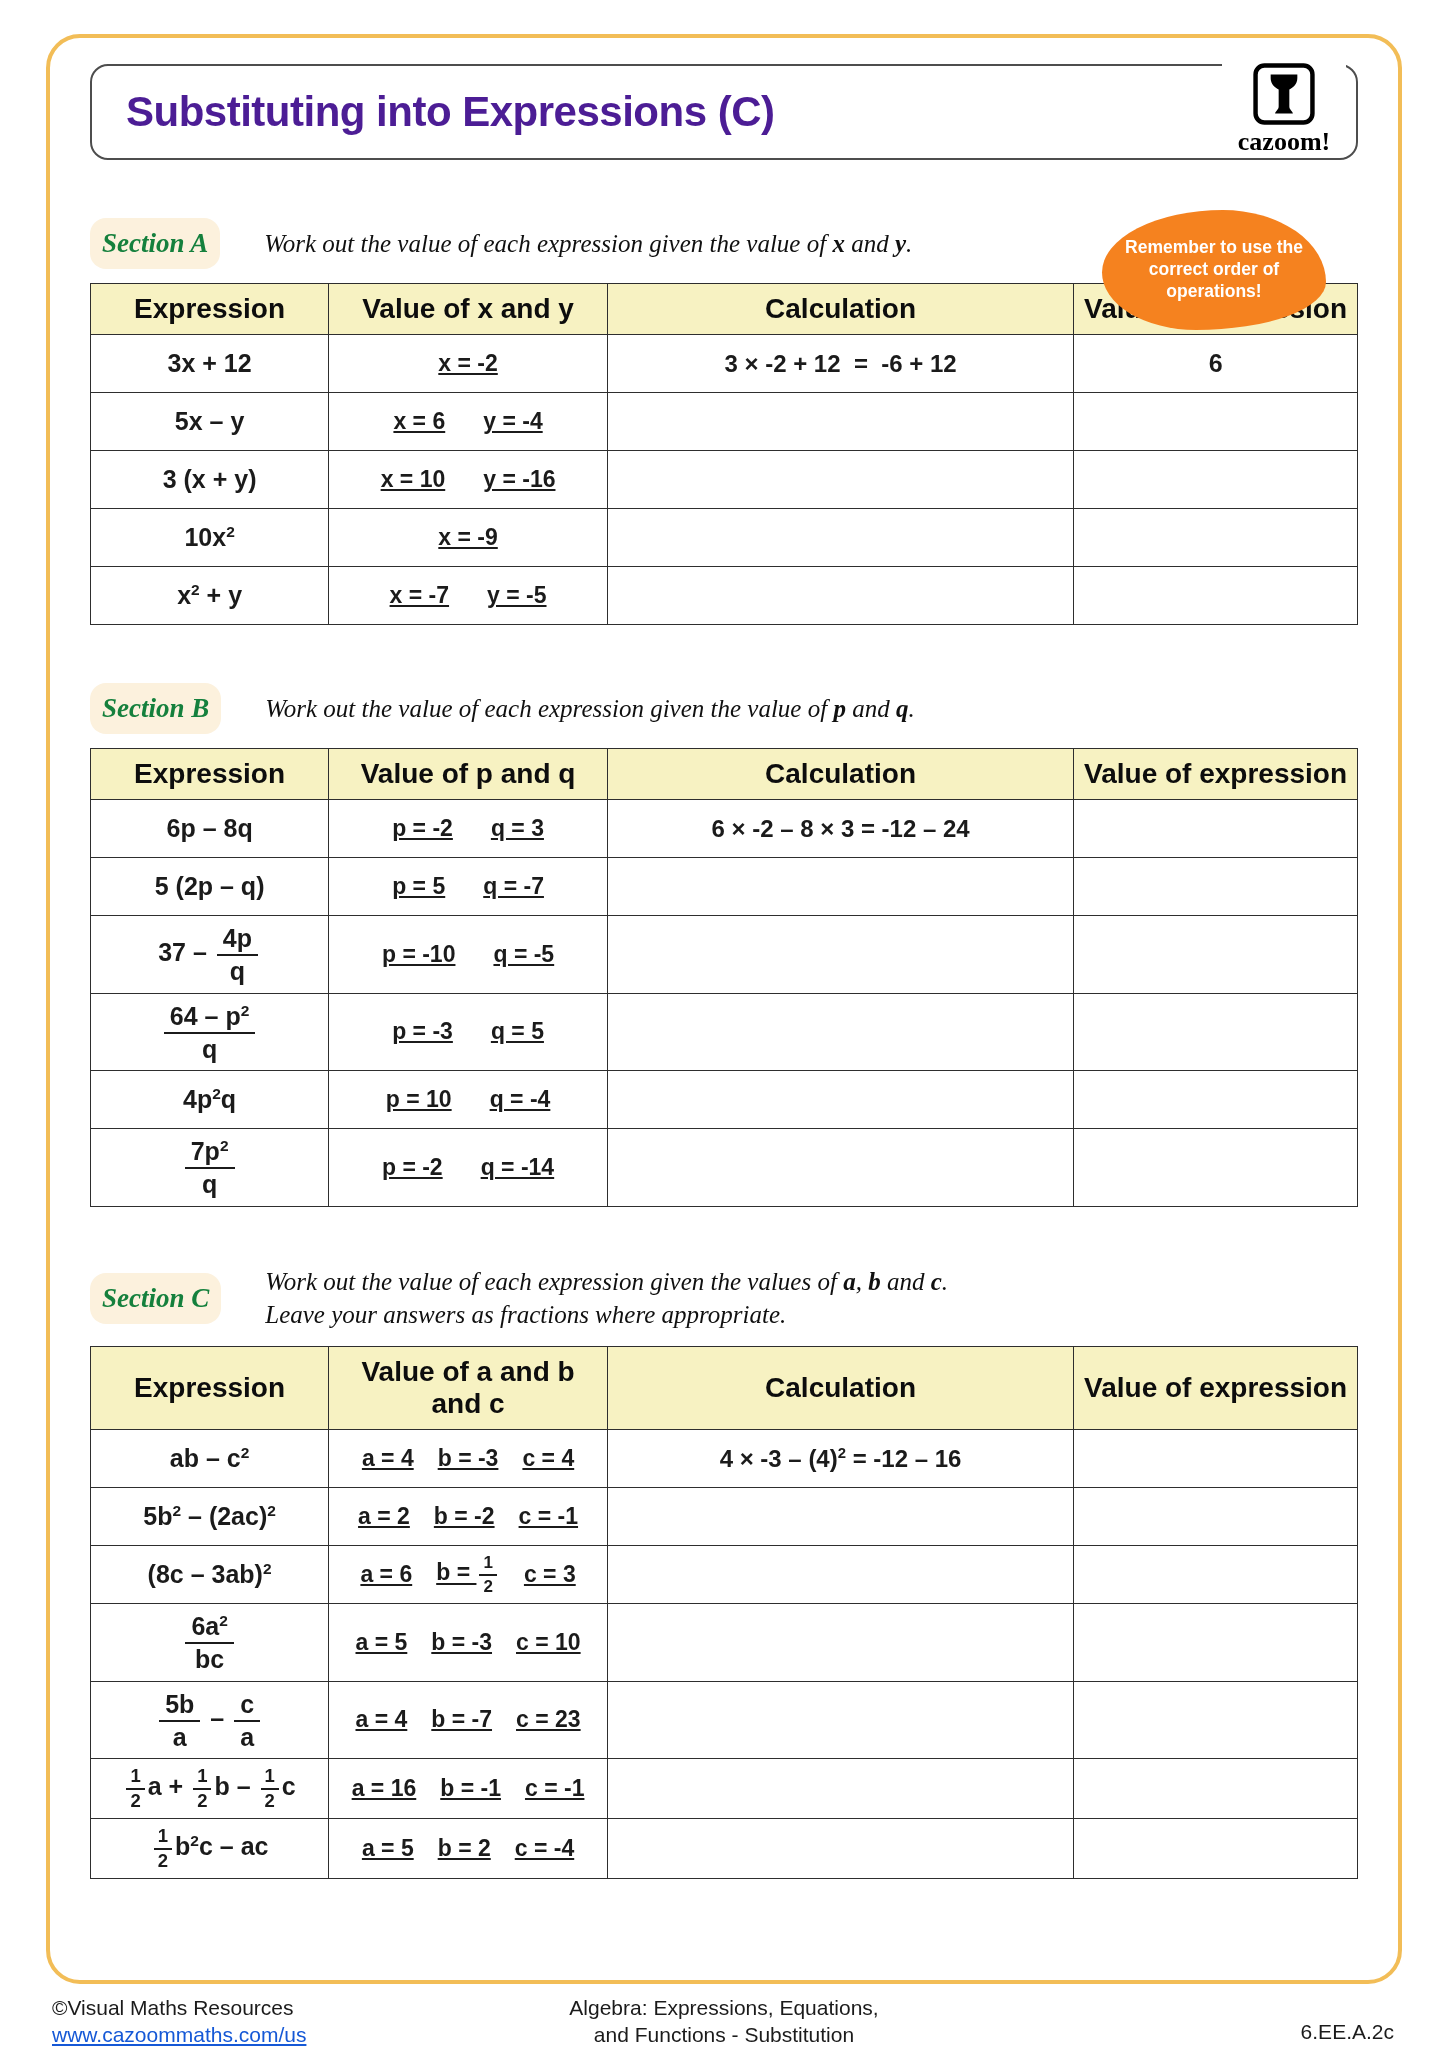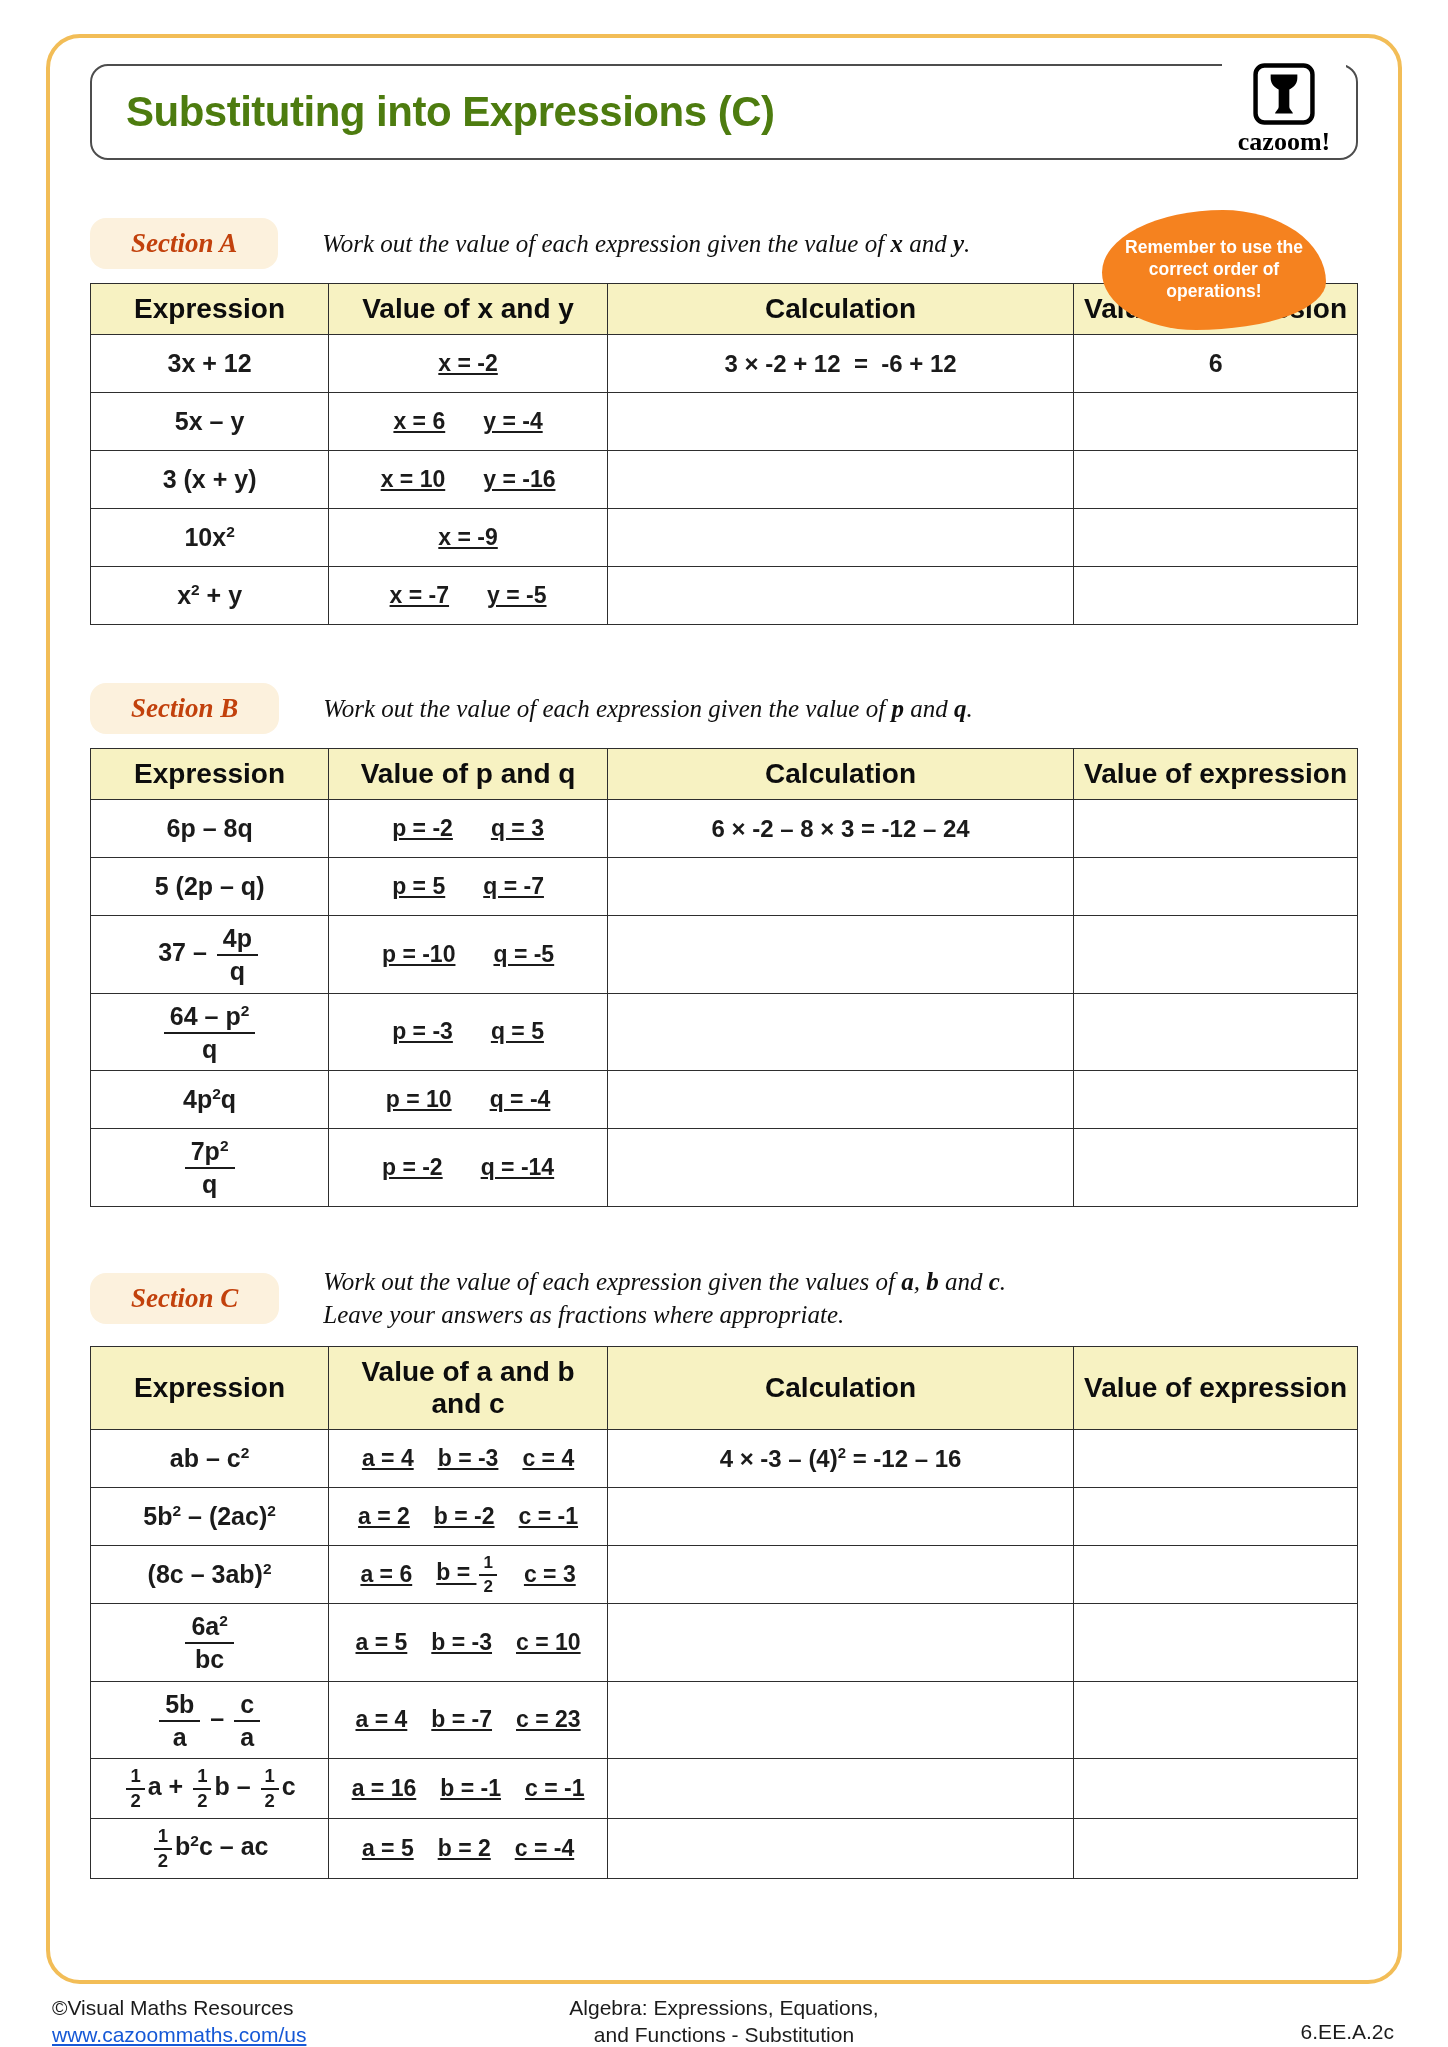--- a/index.html
+++ b/index.html
@@ -12,40 +12,40 @@
     position:absolute; left:46px; top:34px; width:1356px; height:1950px;
     border:4px solid #f2bd57; border-radius:34px;
     padding:22px 40px;
   }
   
   .title-box {
     border:2px solid #4d4d4d; border-radius:18px;
     height:96px; display:flex; align-items:center;
     padding:10px 34px; margin-top:4px; width:100%;
   }
-  .title { font-size:42px; font-weight:bold; letter-spacing:-0.5px; color:#4d7c0f; }
+  .title { font-size:42px; font-weight:bold; letter-spacing:-0.5px; color:#4c1d95; }
   
   .logo { position:absolute; top:24px; right:52px; width:124px; text-align:center; background:#fff; }
   .logo-icon { width:64px; height:64px; display:block; margin:0 auto; }
   .logo-text { font-family:"Liberation Serif", serif; font-weight:bold; font-size:26px; margin-top:1px; color:#000; }
   
   .bubble {
     position:absolute; top:172px; right:72px; width:224px; height:120px;
     background:#f5821f;
     border-radius:54% 46% 58% 42% / 52% 60% 40% 48%;
     display:flex; align-items:center; justify-content:flex-start;
     padding:14px 20px; text-align:center;
   }
   .bubble-text { color:#fff; font-size:17.5px; line-height:1.25; font-weight:600; }
   
   .section-head { display:flex; align-items:center; gap:44px; margin-top:58px; }
   .section-label {
-    background:#fcf1dd; border-radius:16px; padding:10px 41px;
+    background:#fcf1dd; border-radius:16px; padding:10px 12px;
     font-family:"Liberation Serif", serif; font-style:italic; font-weight:bold;
-    font-size:27px; white-space:nowrap; color:#c2410c;
+    font-size:27px; white-space:nowrap; color:#15803d;
   }
   .instruction {
     font-family:"Liberation Serif", serif; font-style:italic;
     font-size:25px; line-height:1.35; color:#101010;
   }
   
   table.wtable { width:100%; border-collapse:collapse; table-layout:fixed; margin-top:14px; }
   col.col-expr { width:18.8%; } col.col-vals { width:22%; }
   col.col-calc { width:36.8%; } col.col-result { width:22.4%; }
   .wtable th {

